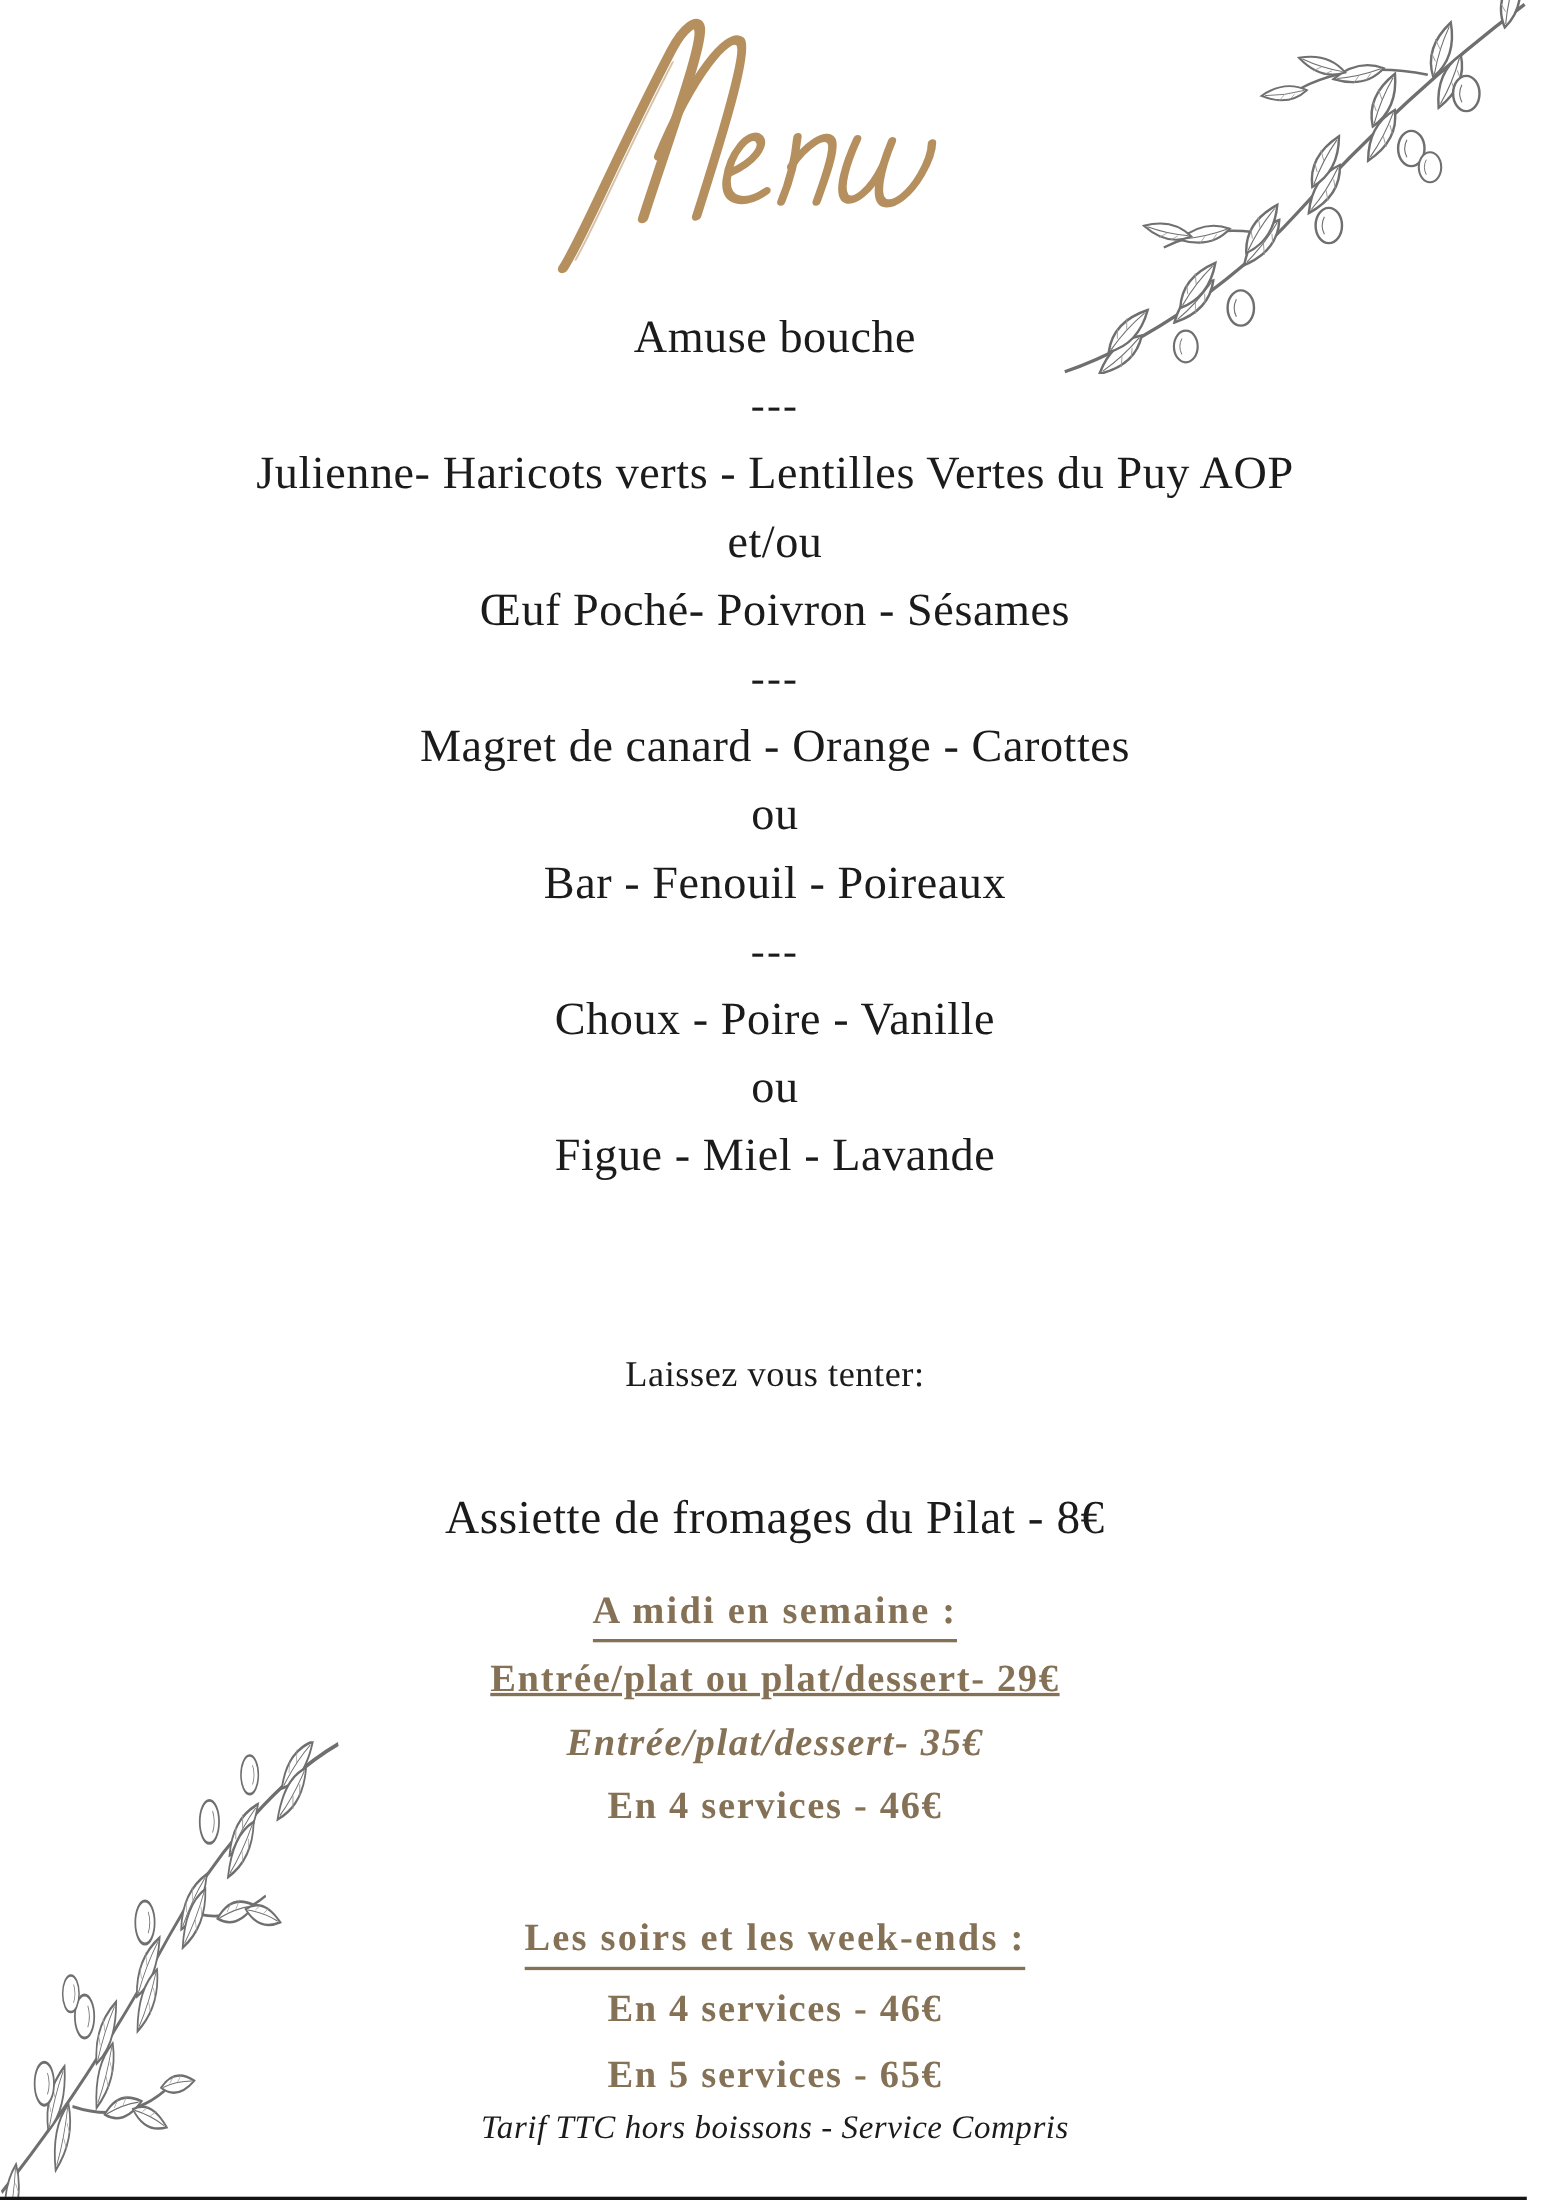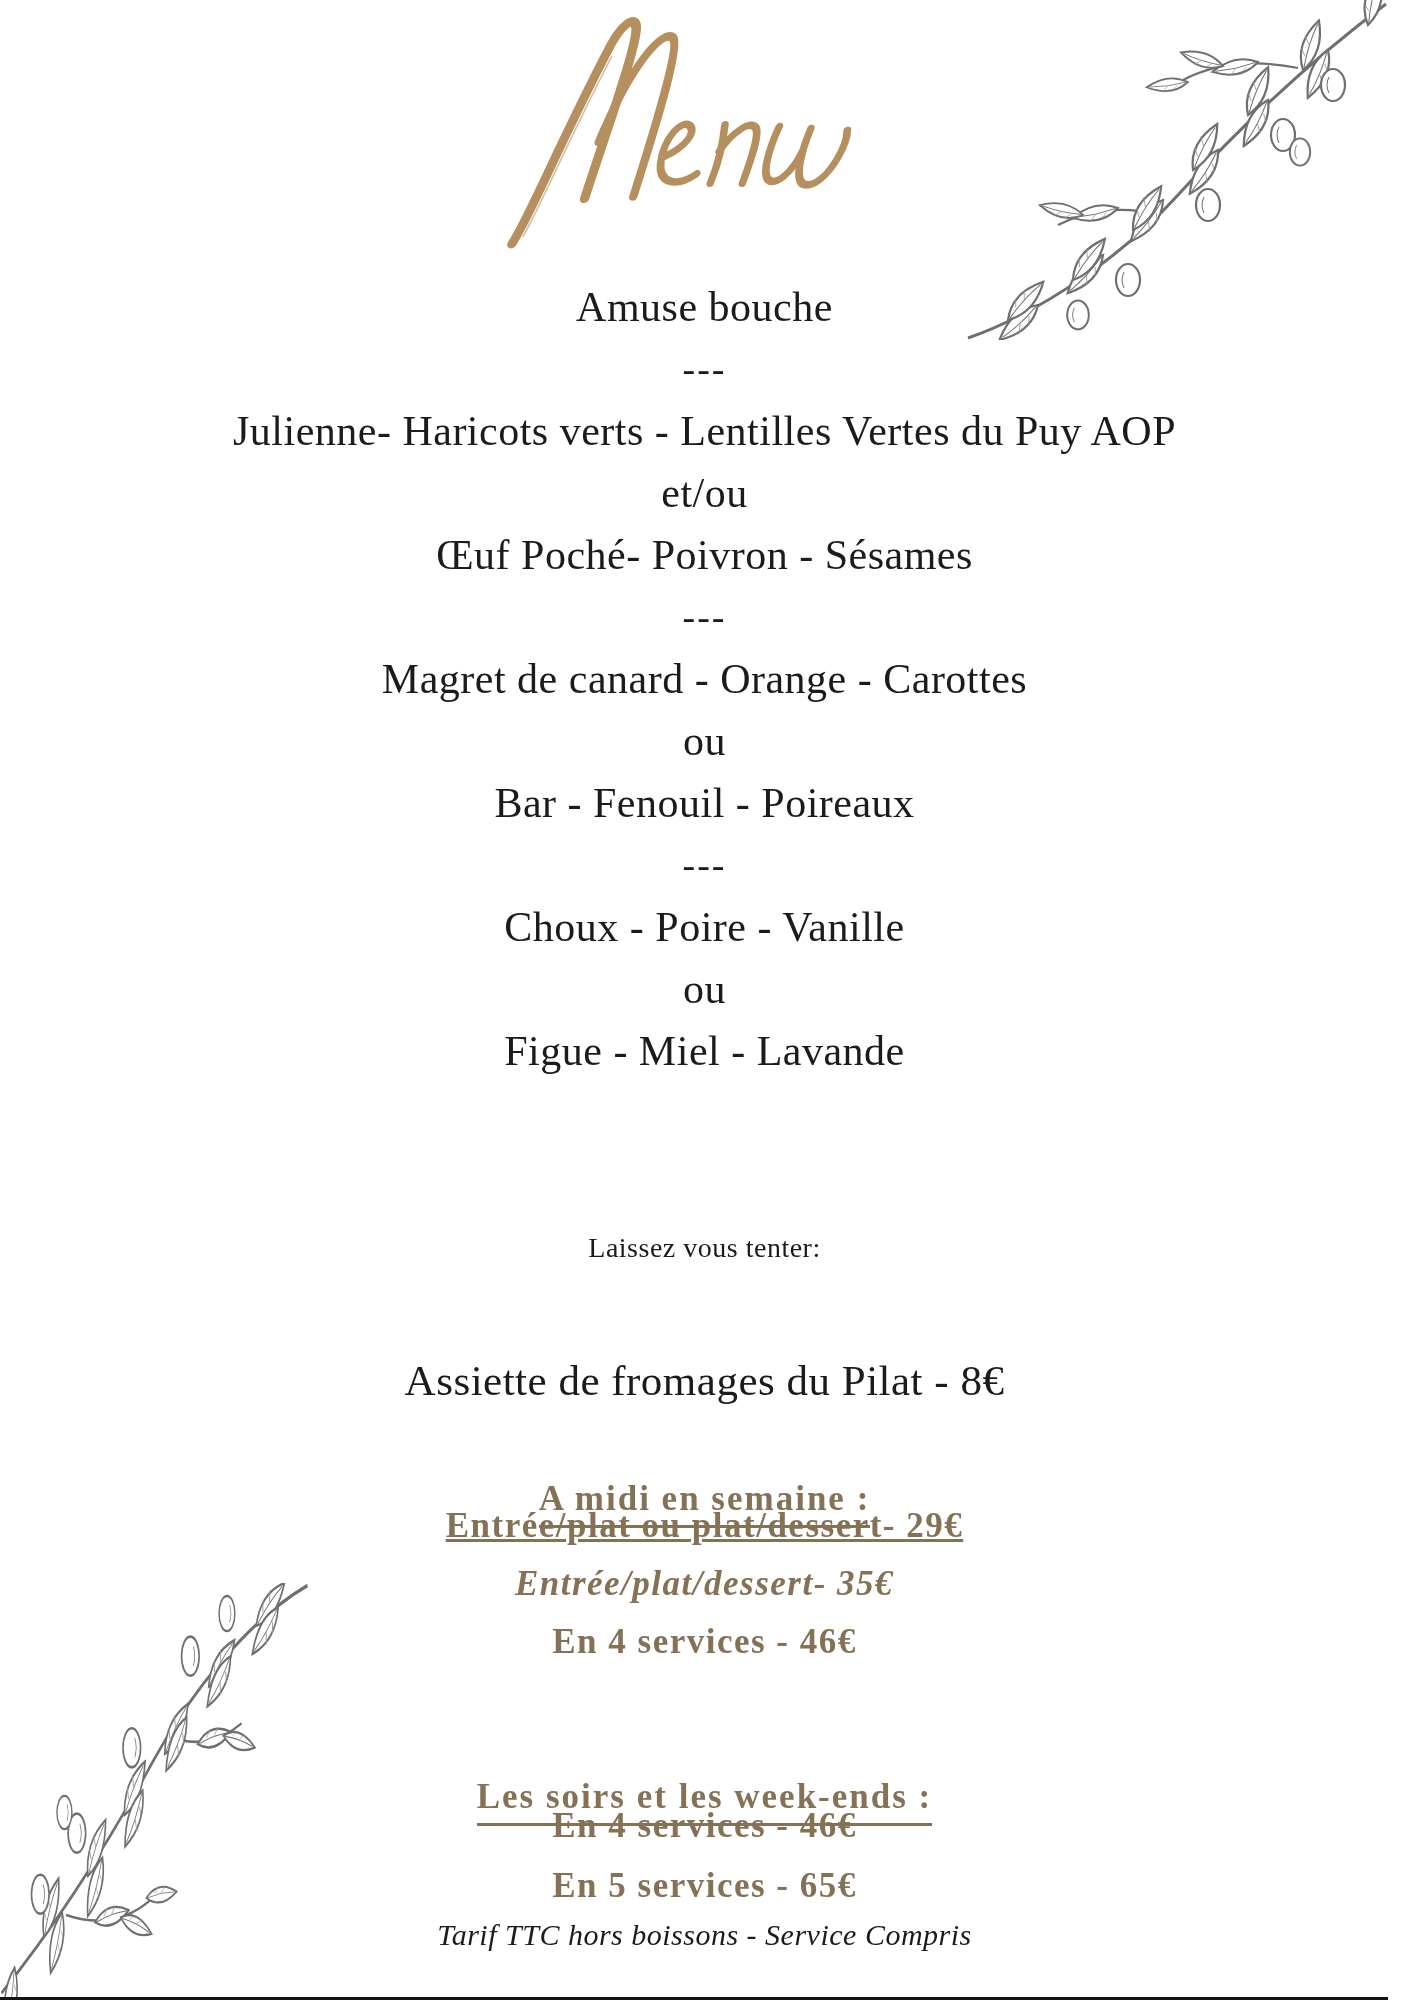--- a/index.html
+++ b/index.html
@@ -26,30 +26,30 @@
   .courses{
     position:absolute;top:276px;left:0;width:1409px;
     text-align:center;color:#1b1b1b;
   }
   .course-line{
     font-size:42px;line-height:62px;letter-spacing:.5px;white-space:nowrap;
   }
   .sep{font-size:38px;line-height:62px;letter-spacing:2px;}
   .tease{
     position:absolute;top:1232px;left:0;width:1409px;text-align:center;
-    font-size:28px;color:#1b1b1b;letter-spacing:.5px;
+    font-size:33px;color:#1b1b1b;letter-spacing:.5px;
   }
   .cheese{
     position:absolute;top:1356px;left:0;width:1409px;text-align:center;
     font-size:43px;color:#1b1b1b;letter-spacing:.5px;
   }
   
   .price-head{
     position:absolute;left:0;width:1409px;text-align:center;
-    font-size:35px;font-weight:bold;color:#857256;letter-spacing:2px;margin-top:35px;
+    font-size:35px;font-weight:bold;color:#857256;letter-spacing:2px;
   }
   .price-head span{
     display:inline-block;border-bottom:3px solid #857256;padding-bottom:6px;
   }
   .price-line{
     position:absolute;left:0;width:1409px;text-align:center;
     font-size:35px;font-weight:bold;color:#857256;letter-spacing:1.5px;
     white-space:nowrap;
   }
   .lunch-head{top:1444px;}

